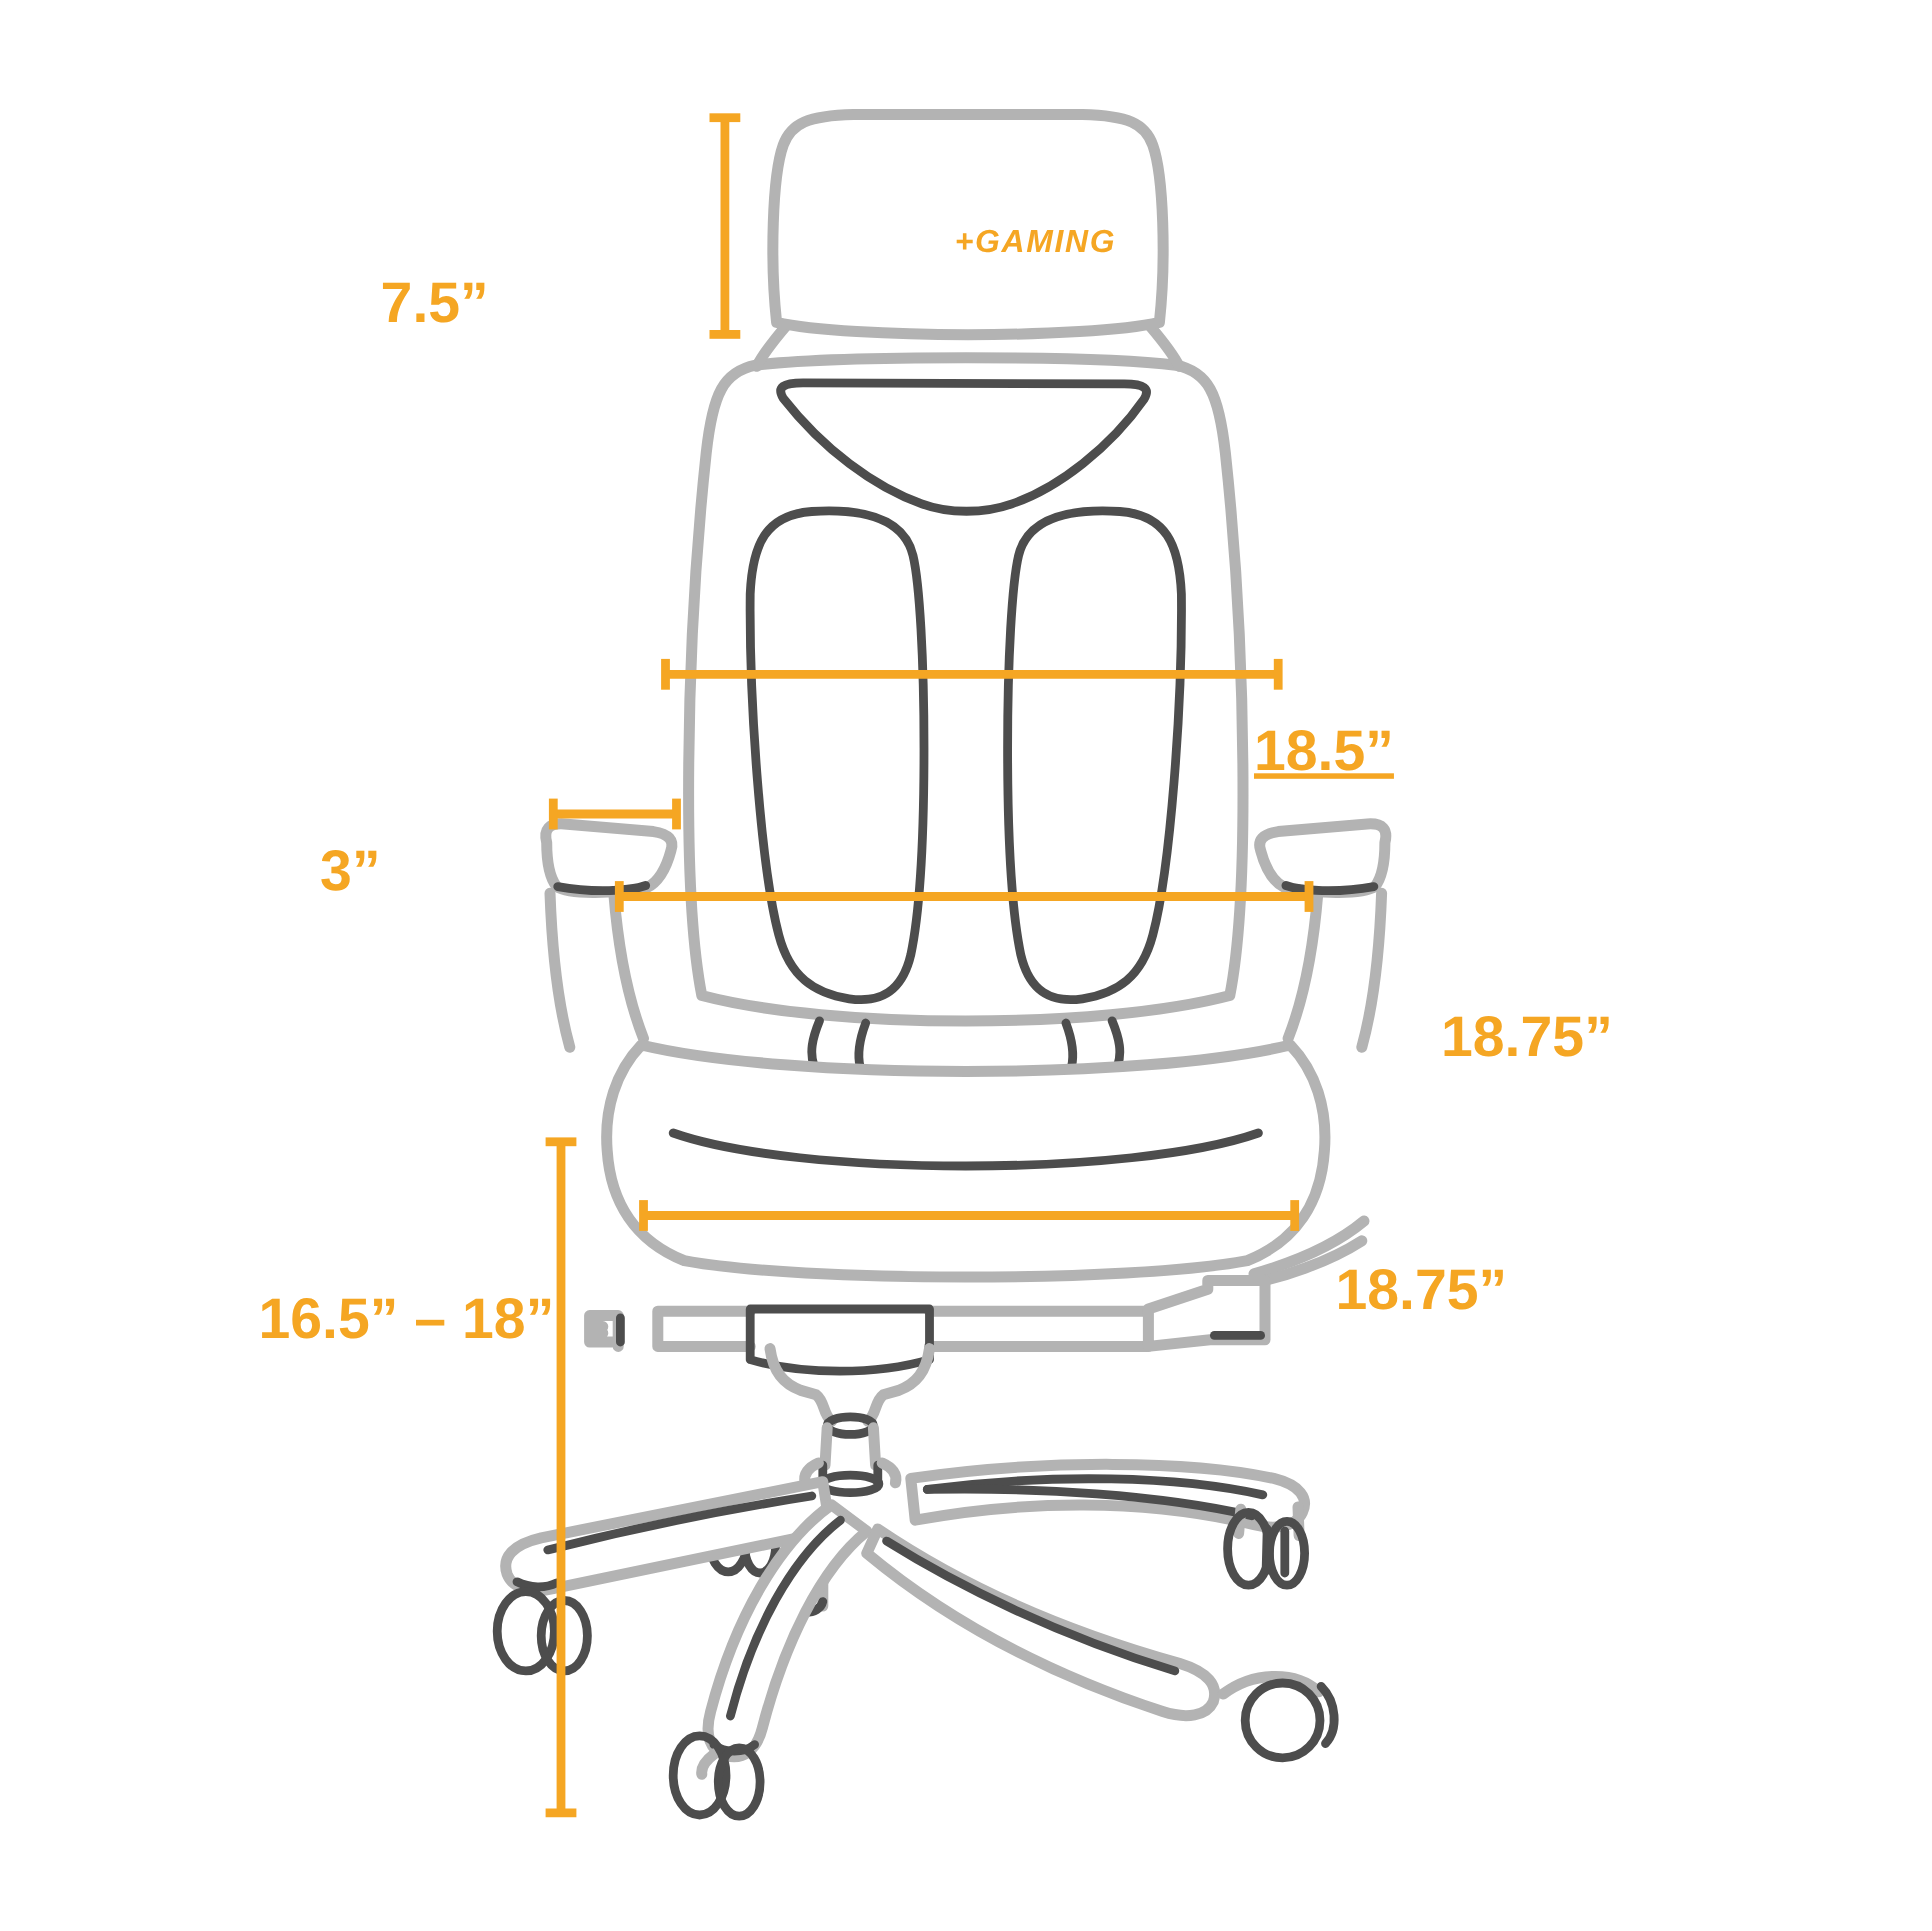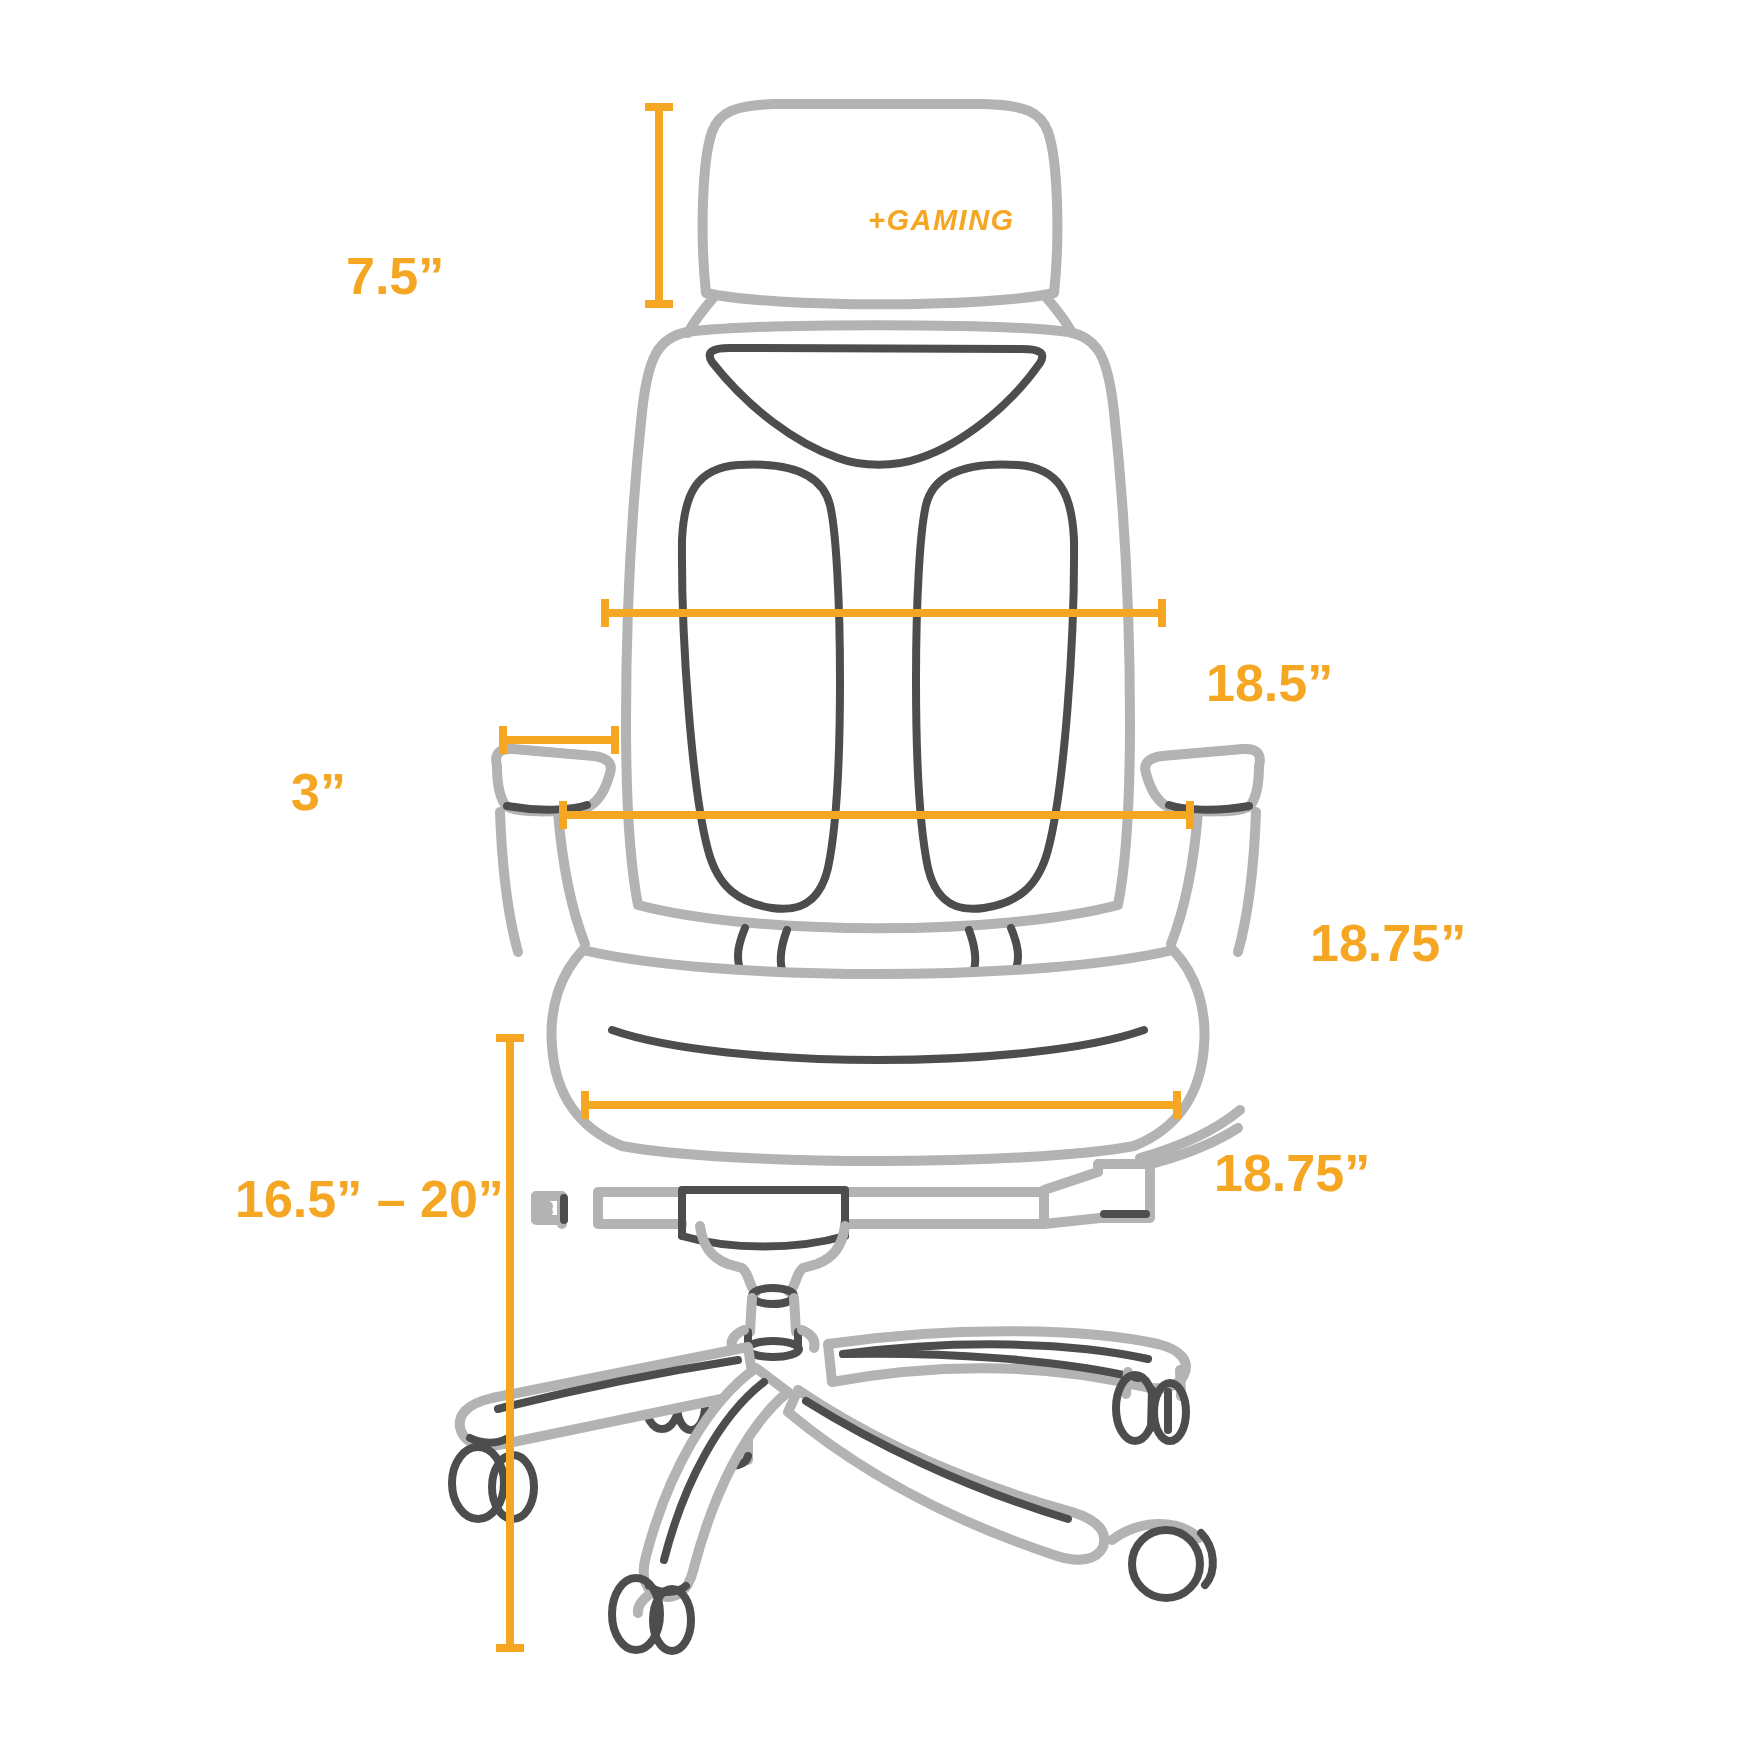--- a/index.html
+++ b/index.html
@@ -192,22 +192,22 @@
         <line class="dim" x1="496" y1="1038" x2="524" y2="1038"></line>
         <line class="dim" x1="496" y1="1648" x2="524" y2="1648"></line>
       </g>
     </g>
   </svg>
 
   <div class="brand" style="left:868px;top:206px;">+GAMING</div>
 
   <div class="dim-label" style="left:346px;top:250px;">7.5”</div>
 
-  <div class="dim-label" style="left:1206px;top:657px;">18.5”</div>
+  <div class="dim-label" style="left:1140px;top:657px;text-decoration:underline;">18.5”</div>
 
   <div class="dim-label" style="left:291px;top:766px;">3”</div>
 
   <div class="dim-label" style="left:1310px;top:917px;">18.75”</div>
 
   <div class="dim-label" style="left:1214px;top:1147px;">18.75”</div>
 
-  <div class="dim-label" style="left:235px;top:1173px;">16.5” – 20”</div>
+  <div class="dim-label" style="left:235px;top:1173px;">16.5” – 18”</div>
 </div>
 
 </body></html>

